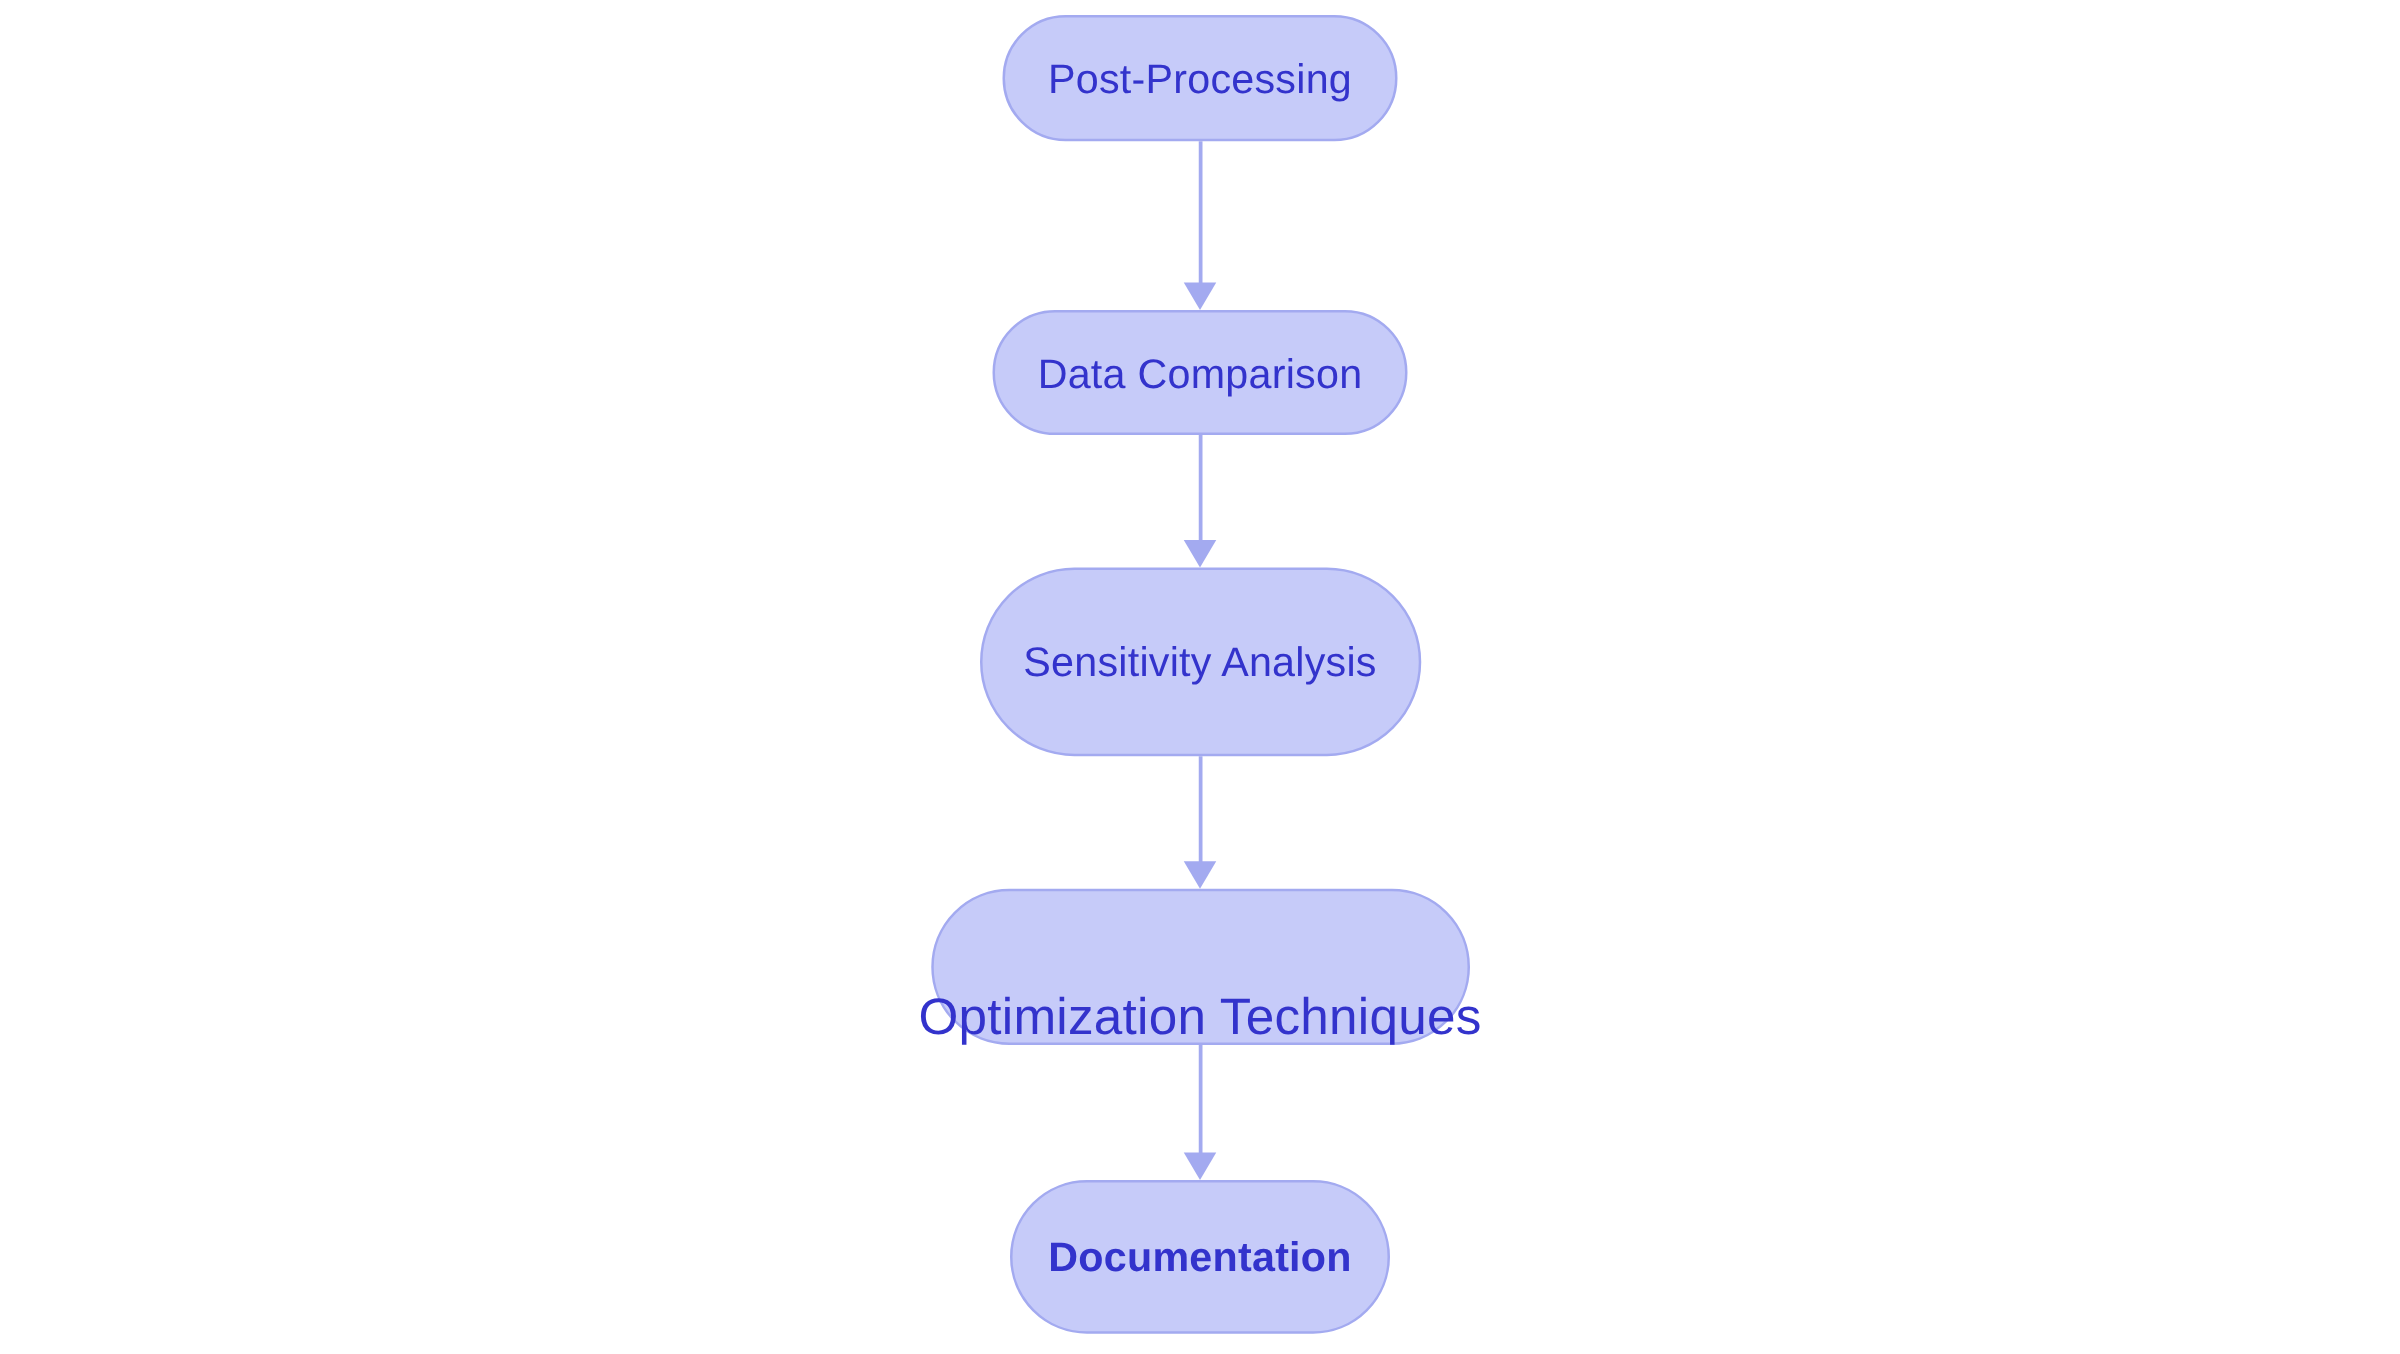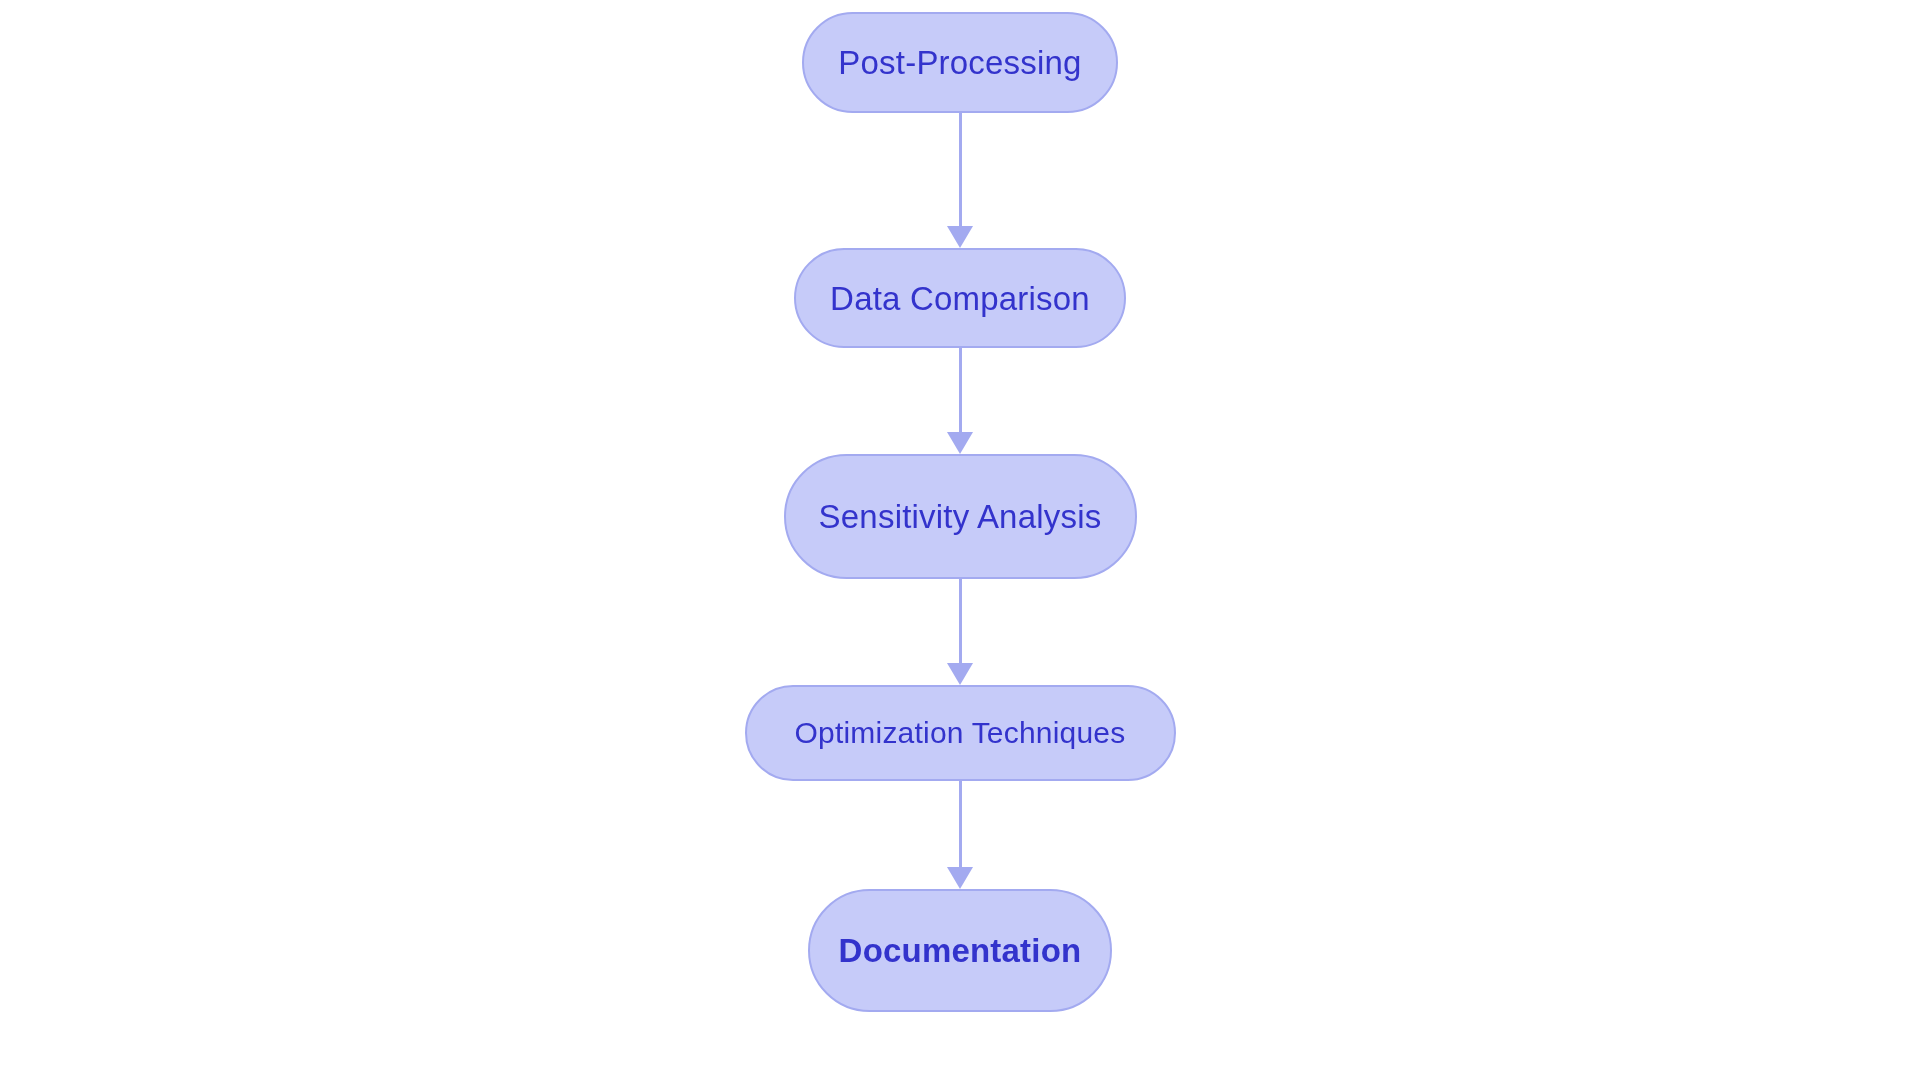--- a/index.html
+++ b/index.html
@@ -50,22 +50,22 @@
   }
 
   .node-label {
     line-height: 1;
     color: #3333cc;
   }
 
   
   .node-1 { width: 316px; height: 101px; font-size: 33px; margin-top: 12px; }
   .node-2 { width: 332px; height: 100px; font-size: 33px; }
-  .node-3 { width: 353px; height: 125px; font-size: 33px; }
-  .node-4 { width: 431px; height: 96px; font-size: 30px; }
+  .node-3 { width: 353px; height: 151px; font-size: 33px; }
+  .node-4 { width: 431px; height: 125px; font-size: 41px; align-items: flex-end; }
   .node-5 { width: 304px; height: 123px; font-size: 33px; font-weight: bold; }
 
   .connector {
     position: relative;
     width: 30px;
     display: flex;
     flex-direction: column;
     align-items: center;
   }
 

